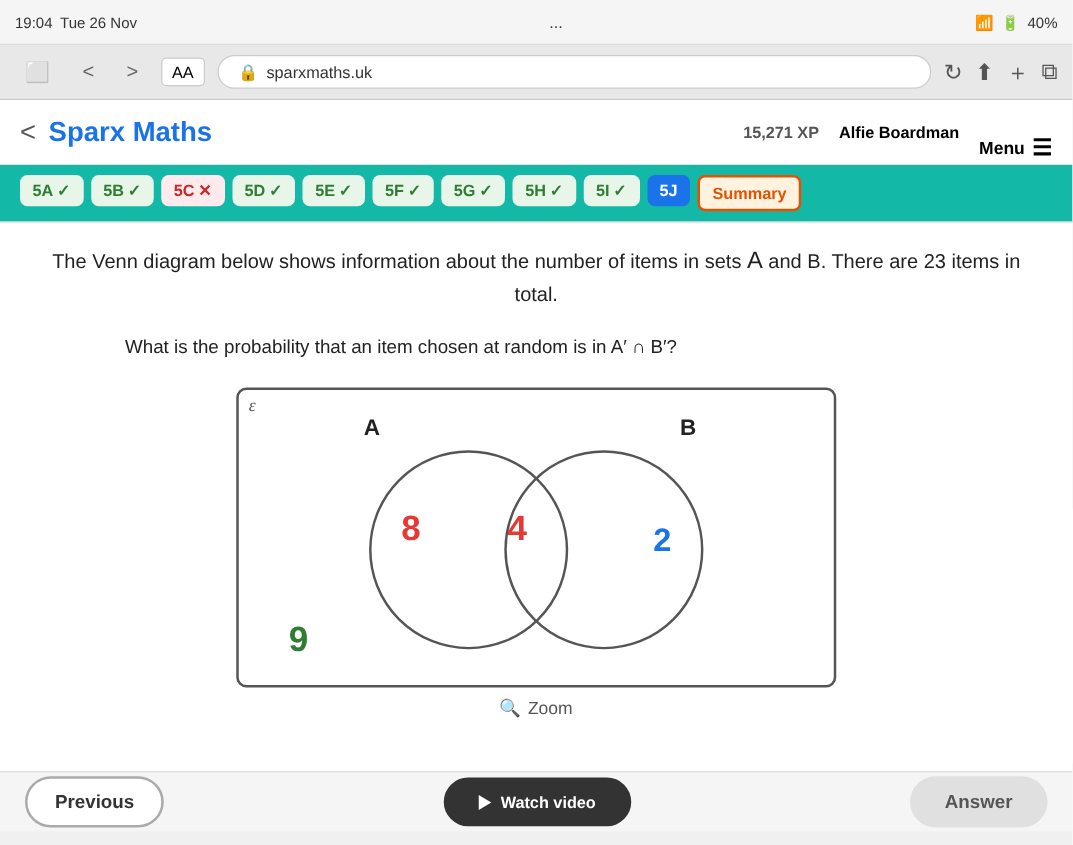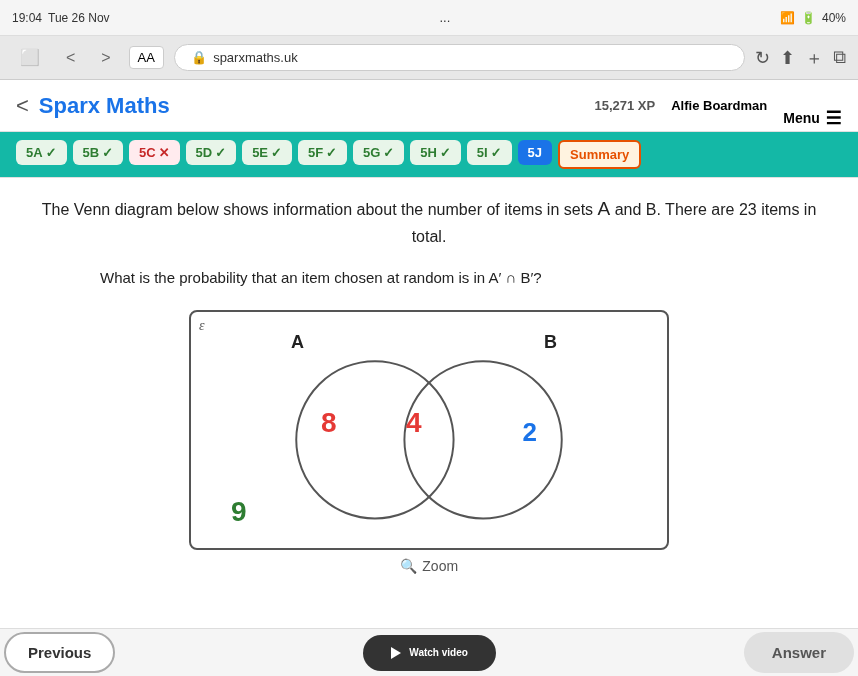--- a/index.html
+++ b/index.html
@@ -265,47 +265,47 @@
       color: #555;
       font-size: 14px;
       margin-top: 8px;
       cursor: pointer;
       text-decoration: none;
     }
 
     
     .bottom-bar {
       position: absolute;
-      bottom: 0;
+      bottom: 11px;
       left: 0;
       right: 0;
       height: 48px;
       background: #f5f5f5;
       border-top: 1px solid #ddd;
       display: flex;
       align-items: center;
       justify-content: space-between;
-      padding: 0 4px;
+      padding: 0 20px;
     }
     .prev-btn {
       background: #fff;
       border: 2px solid #aaa;
       border-radius: 24px;
       padding: 10px 22px;
       font-size: 15px;
       font-weight: 600;
       color: #333;
       cursor: pointer;
     }
     .watch-btn {
       background: #333;
       border: none;
       border-radius: 24px;
       padding: 12px 28px;
-      font-size: 10px;
+      font-size: 13px;
       font-weight: 600;
       color: #fff;
       cursor: pointer;
       display: flex;
       align-items: center;
       gap: 8px;
     }
     .play-icon {
       display: inline-block;
       width: 0;

